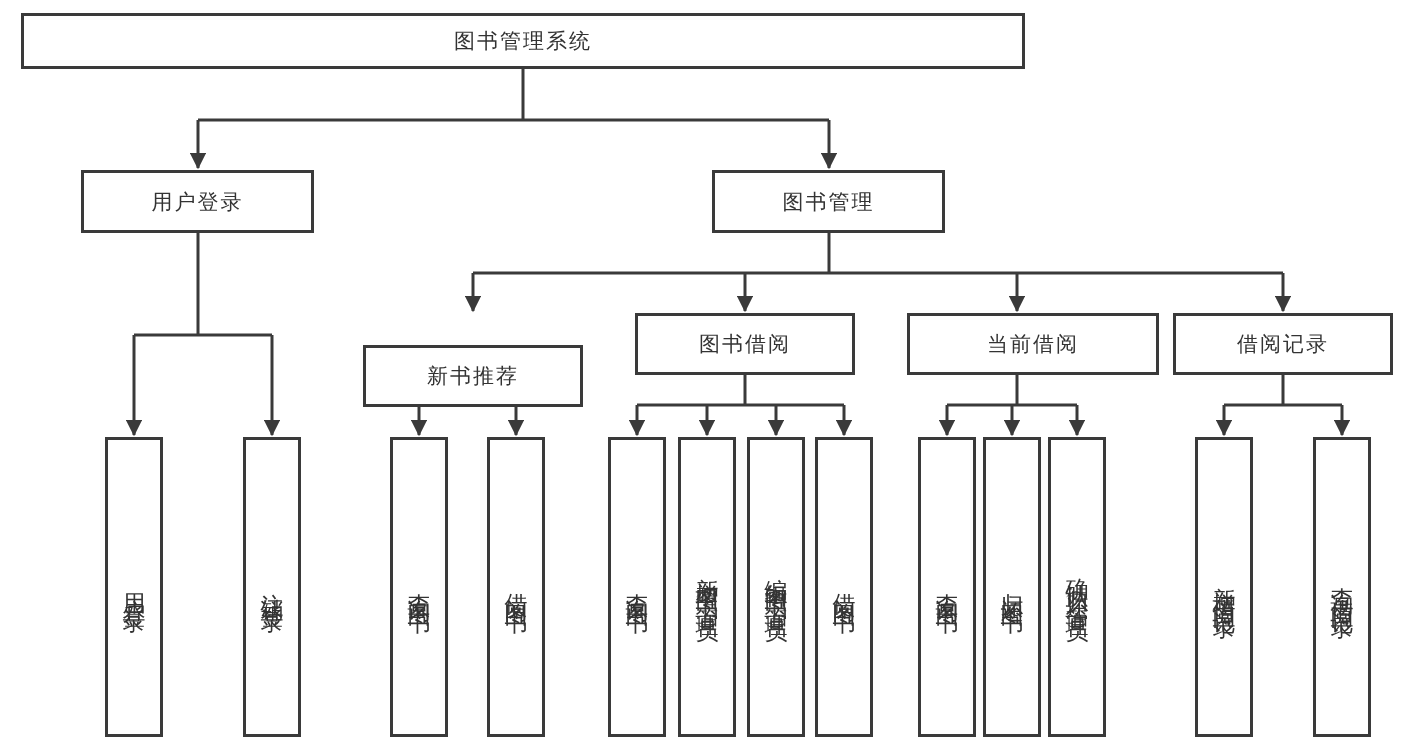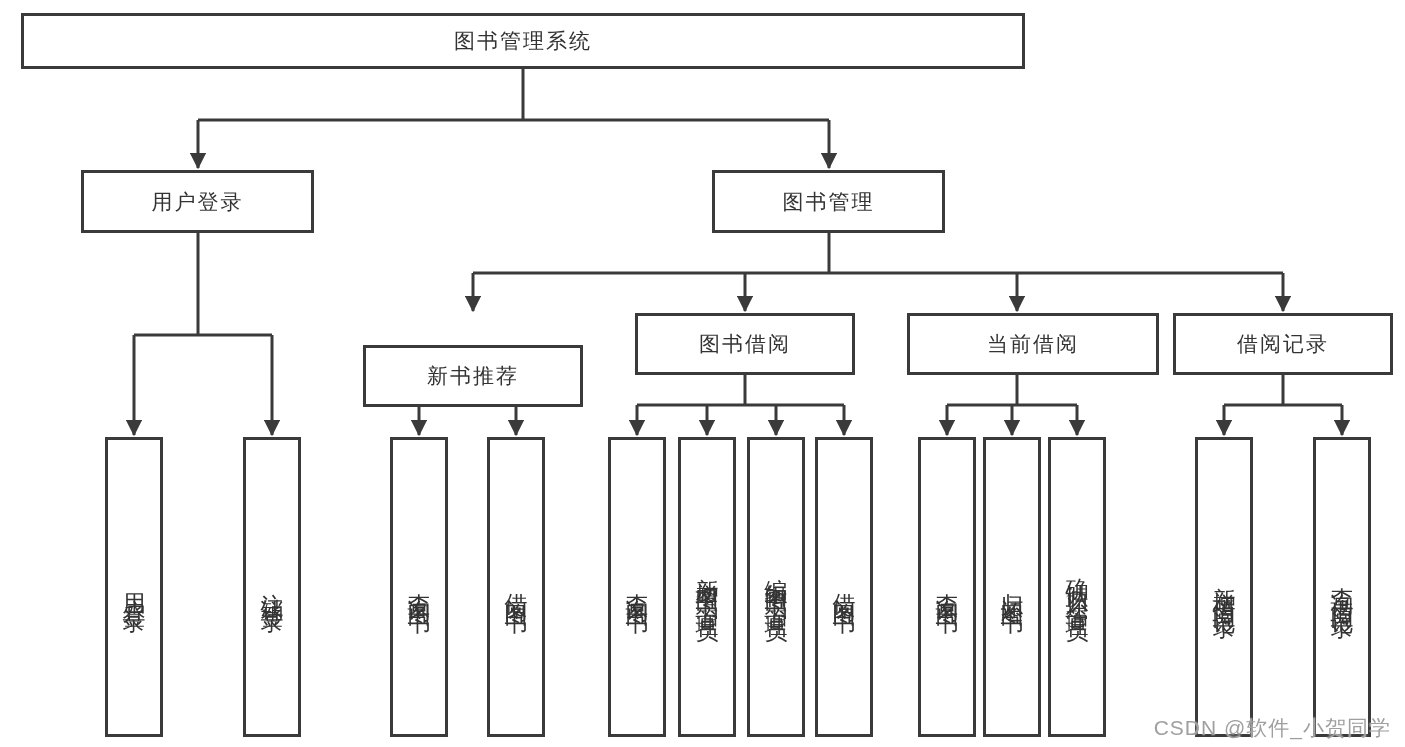--- a/index.html
+++ b/index.html
@@ -142,14 +142,13 @@
     <span>确认归还（管理员）</span>
   </div>
 
   <div class="box v leaf l-5a">
     <span>新增借阅记录</span>
   </div>
   <div class="box v leaf l-5b">
     <span>查询借阅记录</span>
   </div>
 
-  <div class="watermark">CSDN @软件_小贺同学</div>
 </div>
 
 </body></html>

